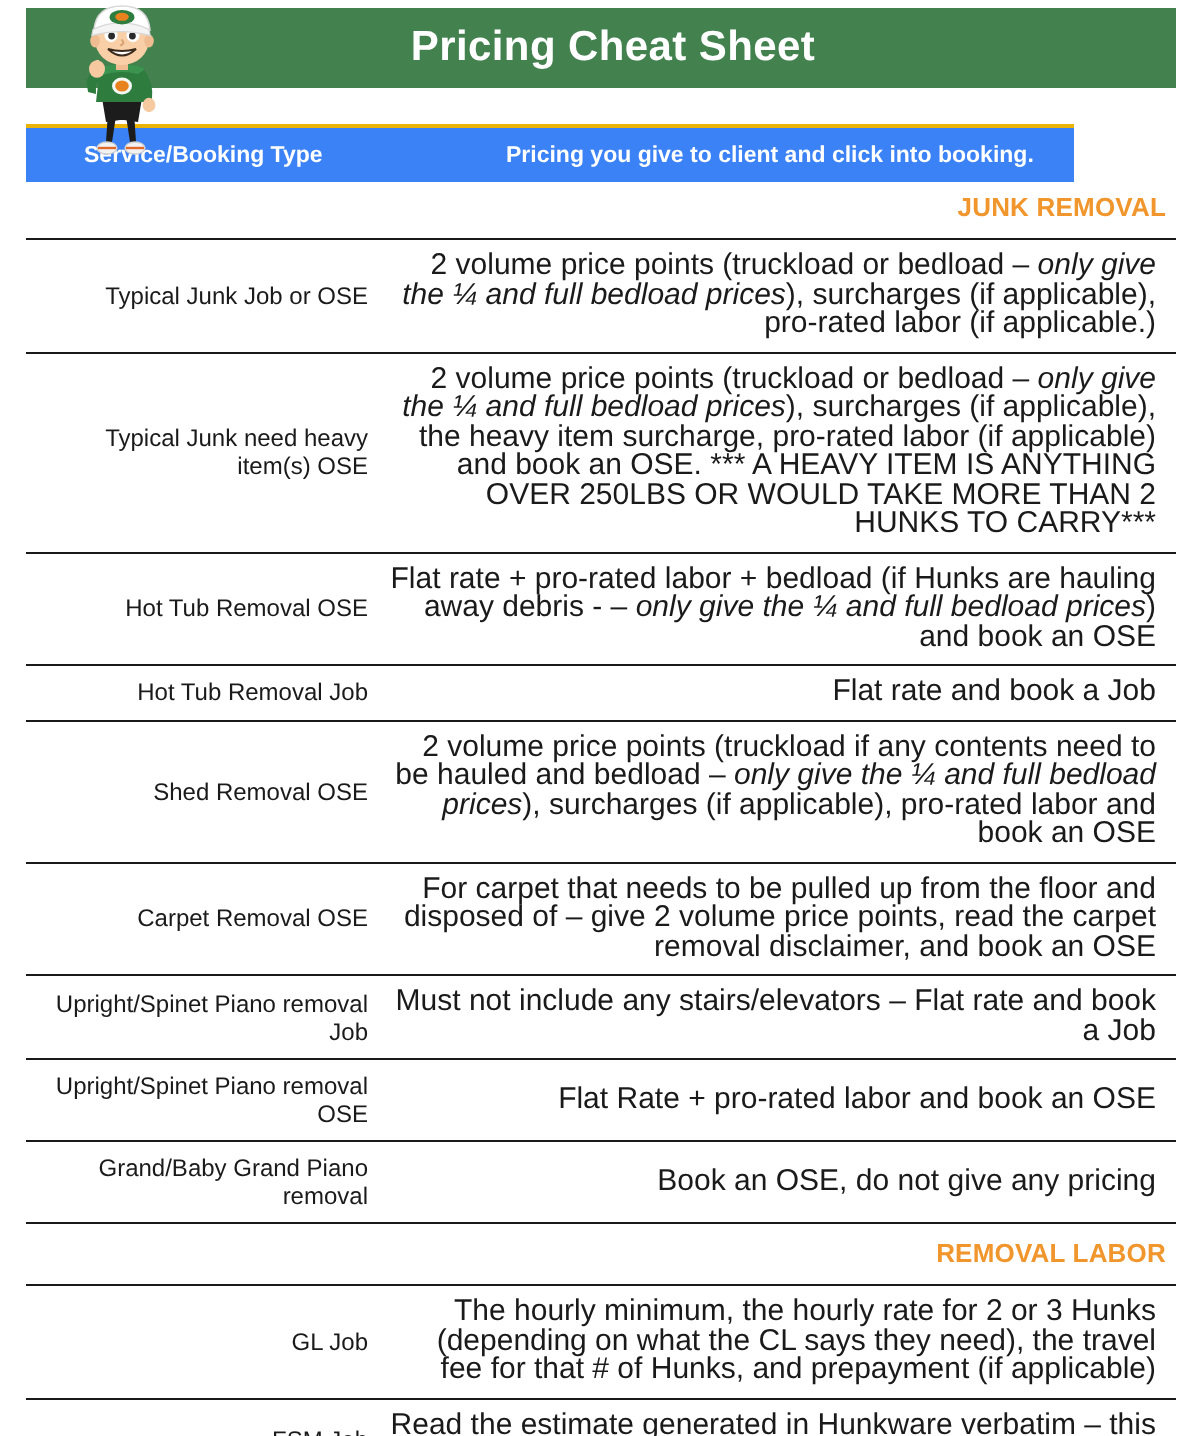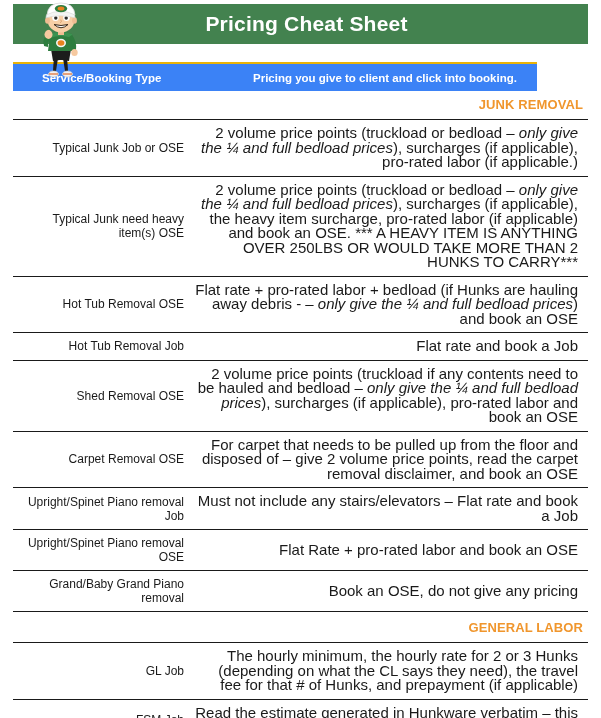--- a/index.html
+++ b/index.html
@@ -223,21 +223,21 @@
       </tr>
       <tr class="data-row">
         <td class="cell-a">Upright/Spinet Piano removal OSE</td>
         <td class="cell-b"><span>Flat Rate + pro-rated labor and book an OSE</span></td>
       </tr>
       <tr class="data-row">
         <td class="cell-a">Grand/Baby Grand Piano removal</td>
         <td class="cell-b"><span>Book an OSE, do not give any pricing</span></td>
       </tr>
       <tr class="section-row">
-        <td colspan="2"><span class="section-label">GENERAL LABOR</span></td>
+        <td colspan="2"><span class="section-label">REMOVAL LABOR</span></td>
       </tr>
       <tr class="data-row">
         <td class="cell-a">GL Job</td>
         <td class="cell-b"><span>The hourly minimum, the hourly rate for 2 or 3 Hunks (depending on what the CL says they need), the travel fee for that # of Hunks, and prepayment (if applicable)</span></td>
       </tr>
       <tr class="data-row">
         <td class="cell-a">FSM Job</td>
         <td class="cell-b"><span>Read the estimate generated in Hunkware verbatim – this is the pricing for the job</span></td>
       </tr>
     </tbody>

